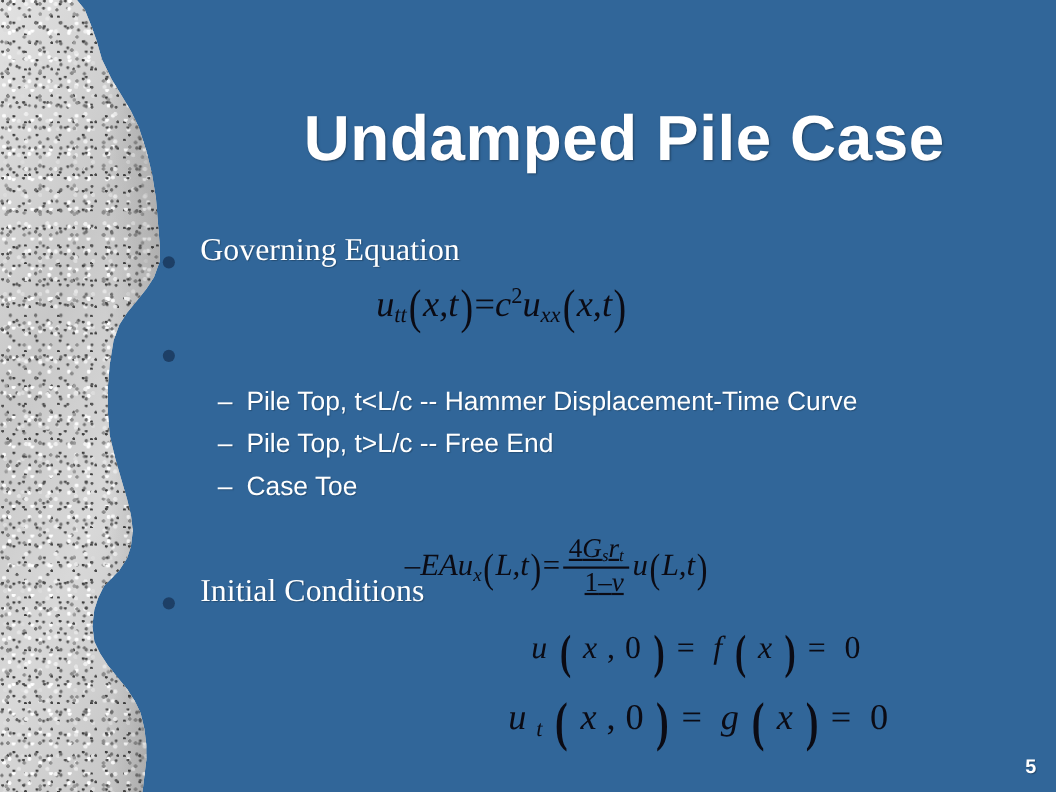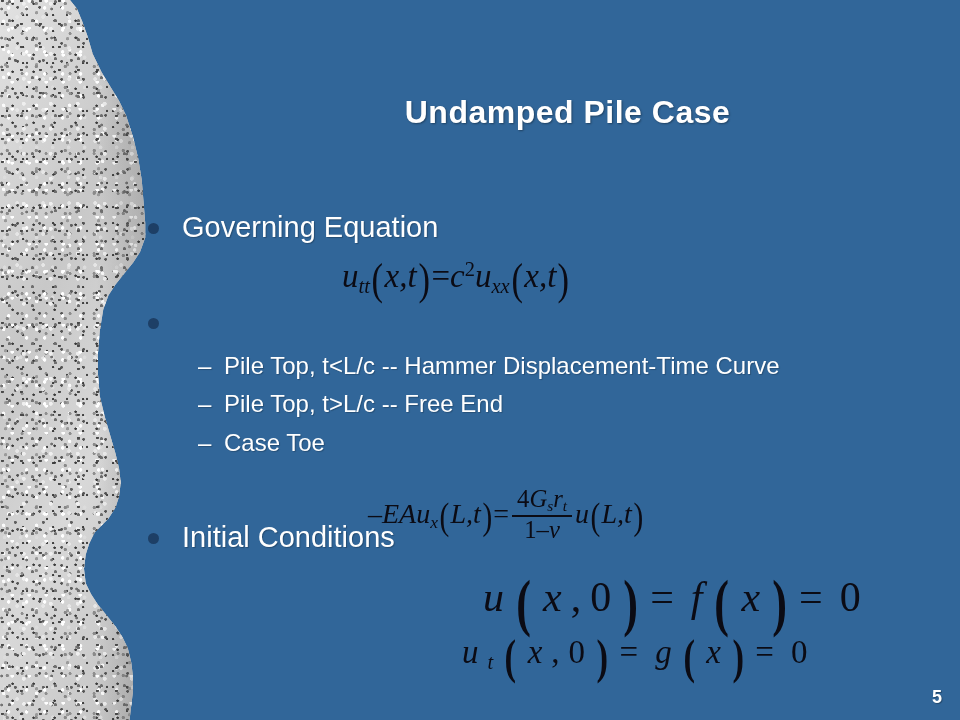--- a/index.html
+++ b/index.html
@@ -116,44 +116,45 @@
   }
 
   
   .title {
     position: absolute;
     left: 175px;
     top: 96px;
     width: 785px;
     text-align: center;
     color: #ffffff;
-    font-size: 32px;
+    font-size: 58px;
     font-weight: bold;
     letter-spacing: 0.5px;
     line-height: 1.05;
     text-shadow: 1px 1px 2px rgba(0,0,0,0.35);
   }
 
   
   .body {
     position: absolute;
     left: 148px;
     top: 210px;
     width: 800px;
     color: #ffffff;
   }
 
   .l1 {
     position: relative;
     display: flex;
-    align-items: flex-start;
+    align-items: flex-end;
     font-size: 29px;
     line-height: 1.18;
     margin: 0;
     text-shadow: 1px 1px 1px rgba(0,0,0,0.25);
+    font-family: Liberation Serif, serif;
   }
   .l1 .dot {
     flex: 0 0 auto;
     width: 11px;
     height: 11px;
     border-radius: 50%;
     background: #1d3f66;
     margin: 13px 23px 0 0;
   }
 
@@ -222,24 +223,25 @@
 
   
   #eq-piletoe {
     left: 368px;
     top: 489px;
     font-size: 28px;
   }
   .frac {
     display: inline-block;
     vertical-align: middle;
-    text-align: center;
+    text-align: right;
     margin: 0 3px;
     position: relative;
     top: -2px;
+    text-decoration: underline;
   }
   .frac .num {
     display: block;
     padding: 0 5px 1px 5px;
     font-size: 0.88em;
   }
   .frac .bar {
     display: block;
     height: 2px;
     background: #0b0b14;
@@ -247,21 +249,21 @@
   .frac .den {
     display: block;
     padding: 1px 5px 0 5px;
     font-size: 0.88em;
   }
 
   
   #eq-ic1 {
     left: 483px;
     top: 572px;
-    font-size: 42px;
+    font-size: 29px;
     font-family: Liberation Serif, serif;
   }
   #eq-ic2 {
     left: 462px;
     top: 632px;
     font-size: 33px;
   }
   .sp { display: inline-block; width: 9px; }
   .sp-lg { display: inline-block; width: 17px; }
 

